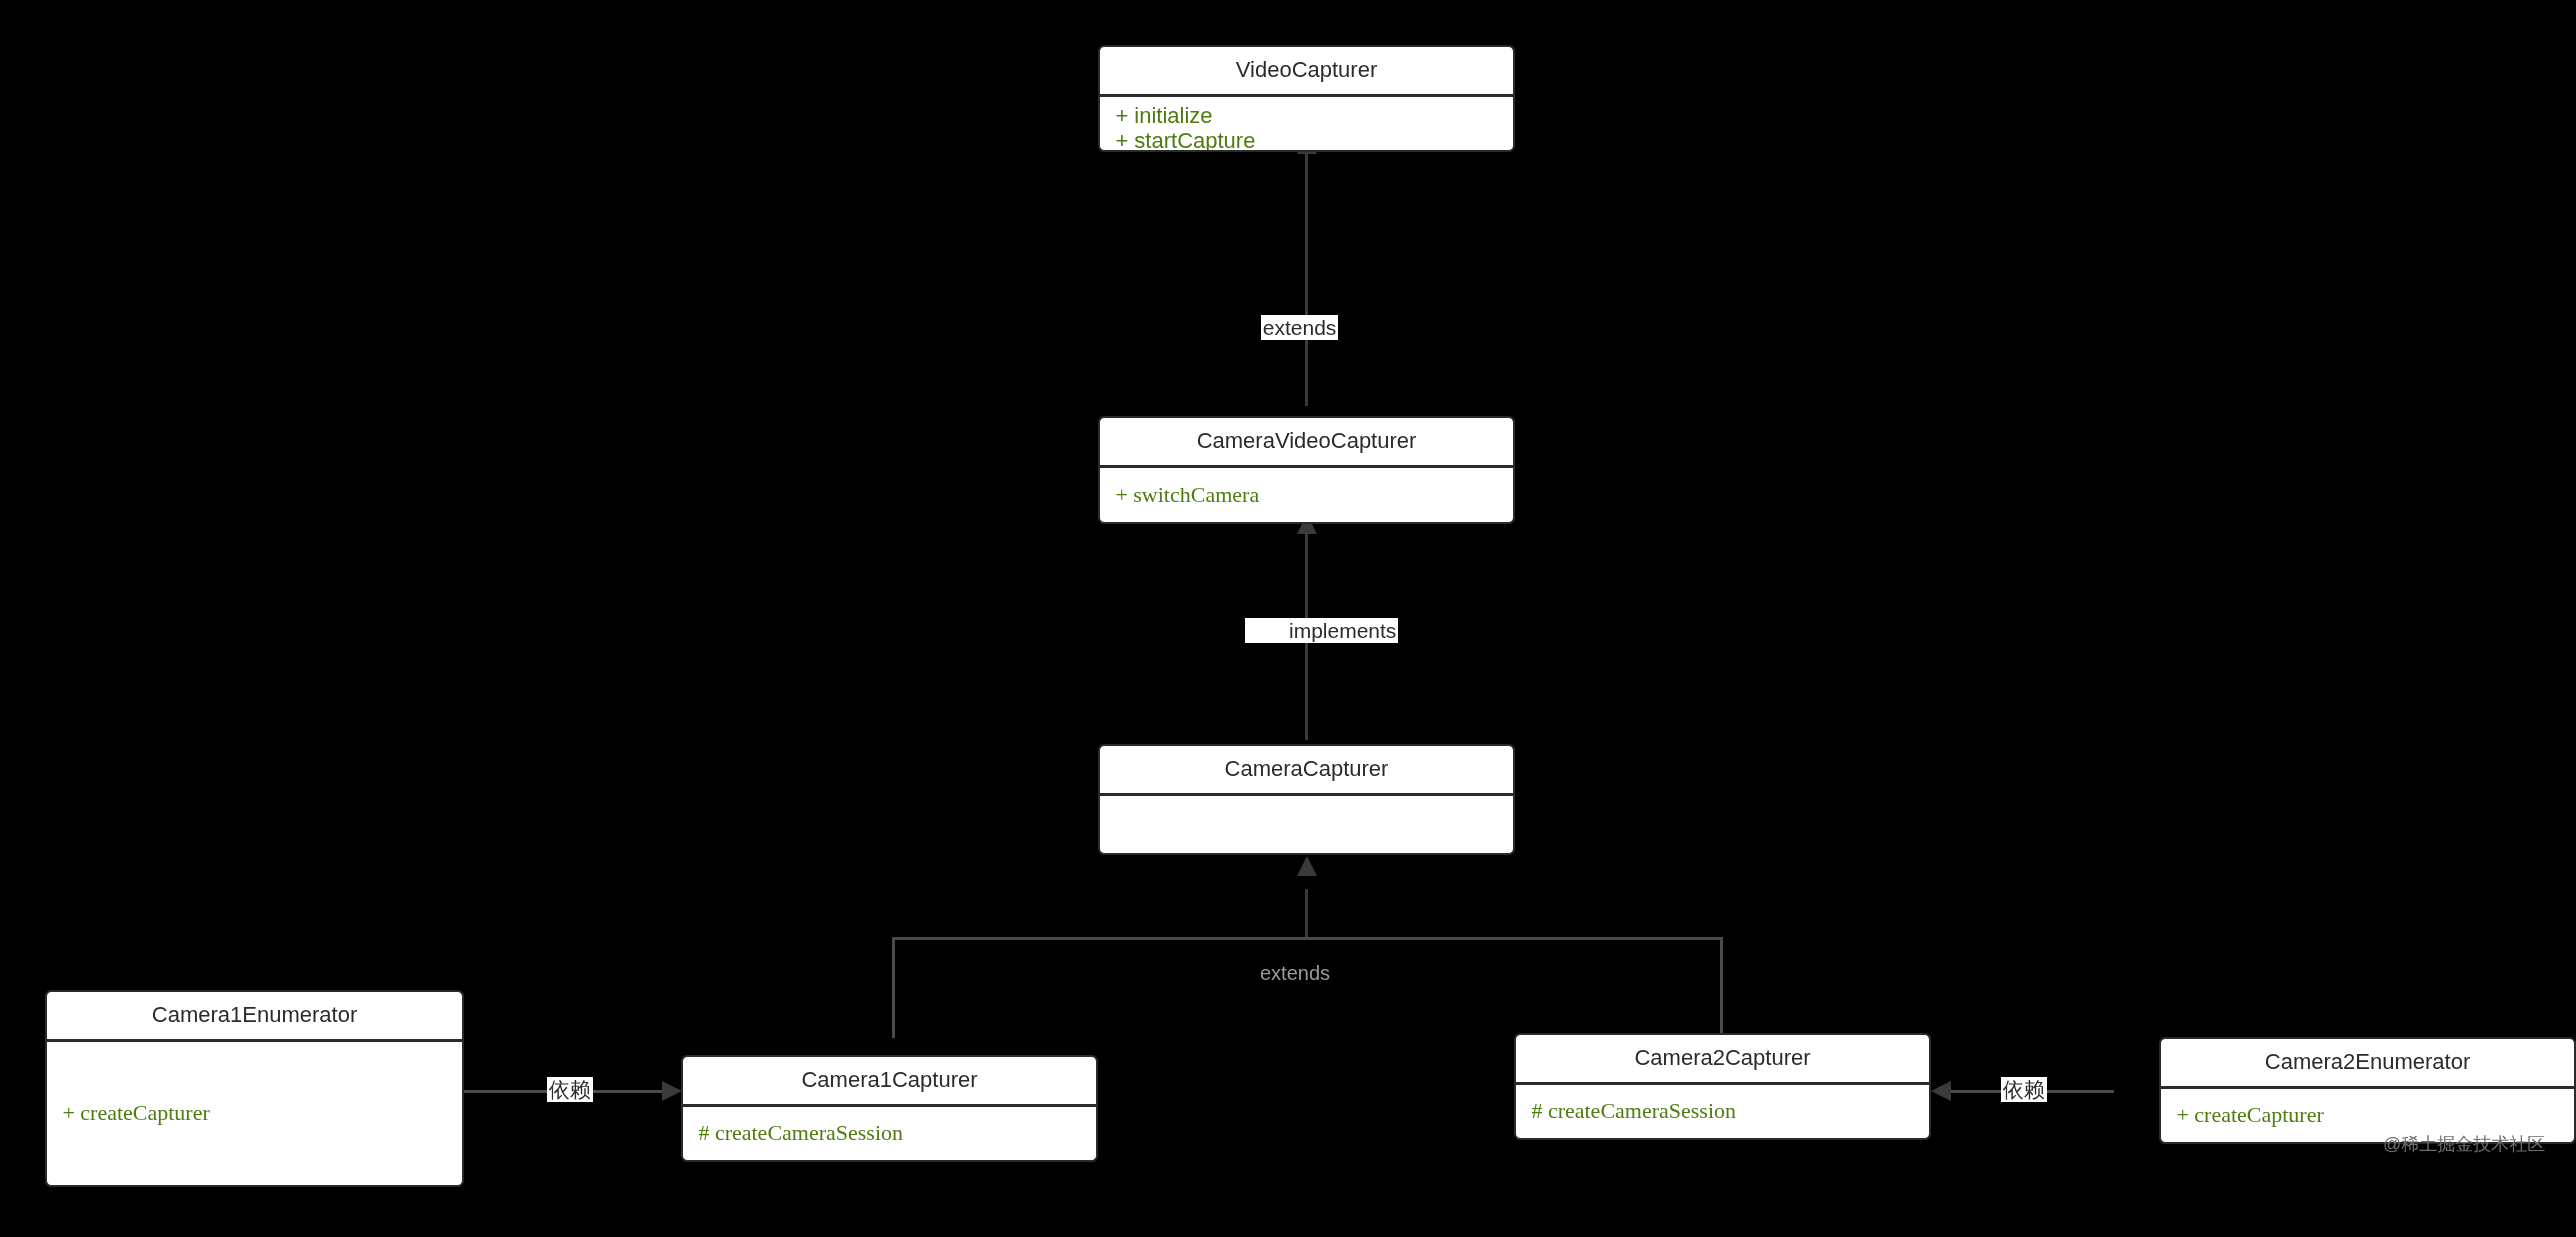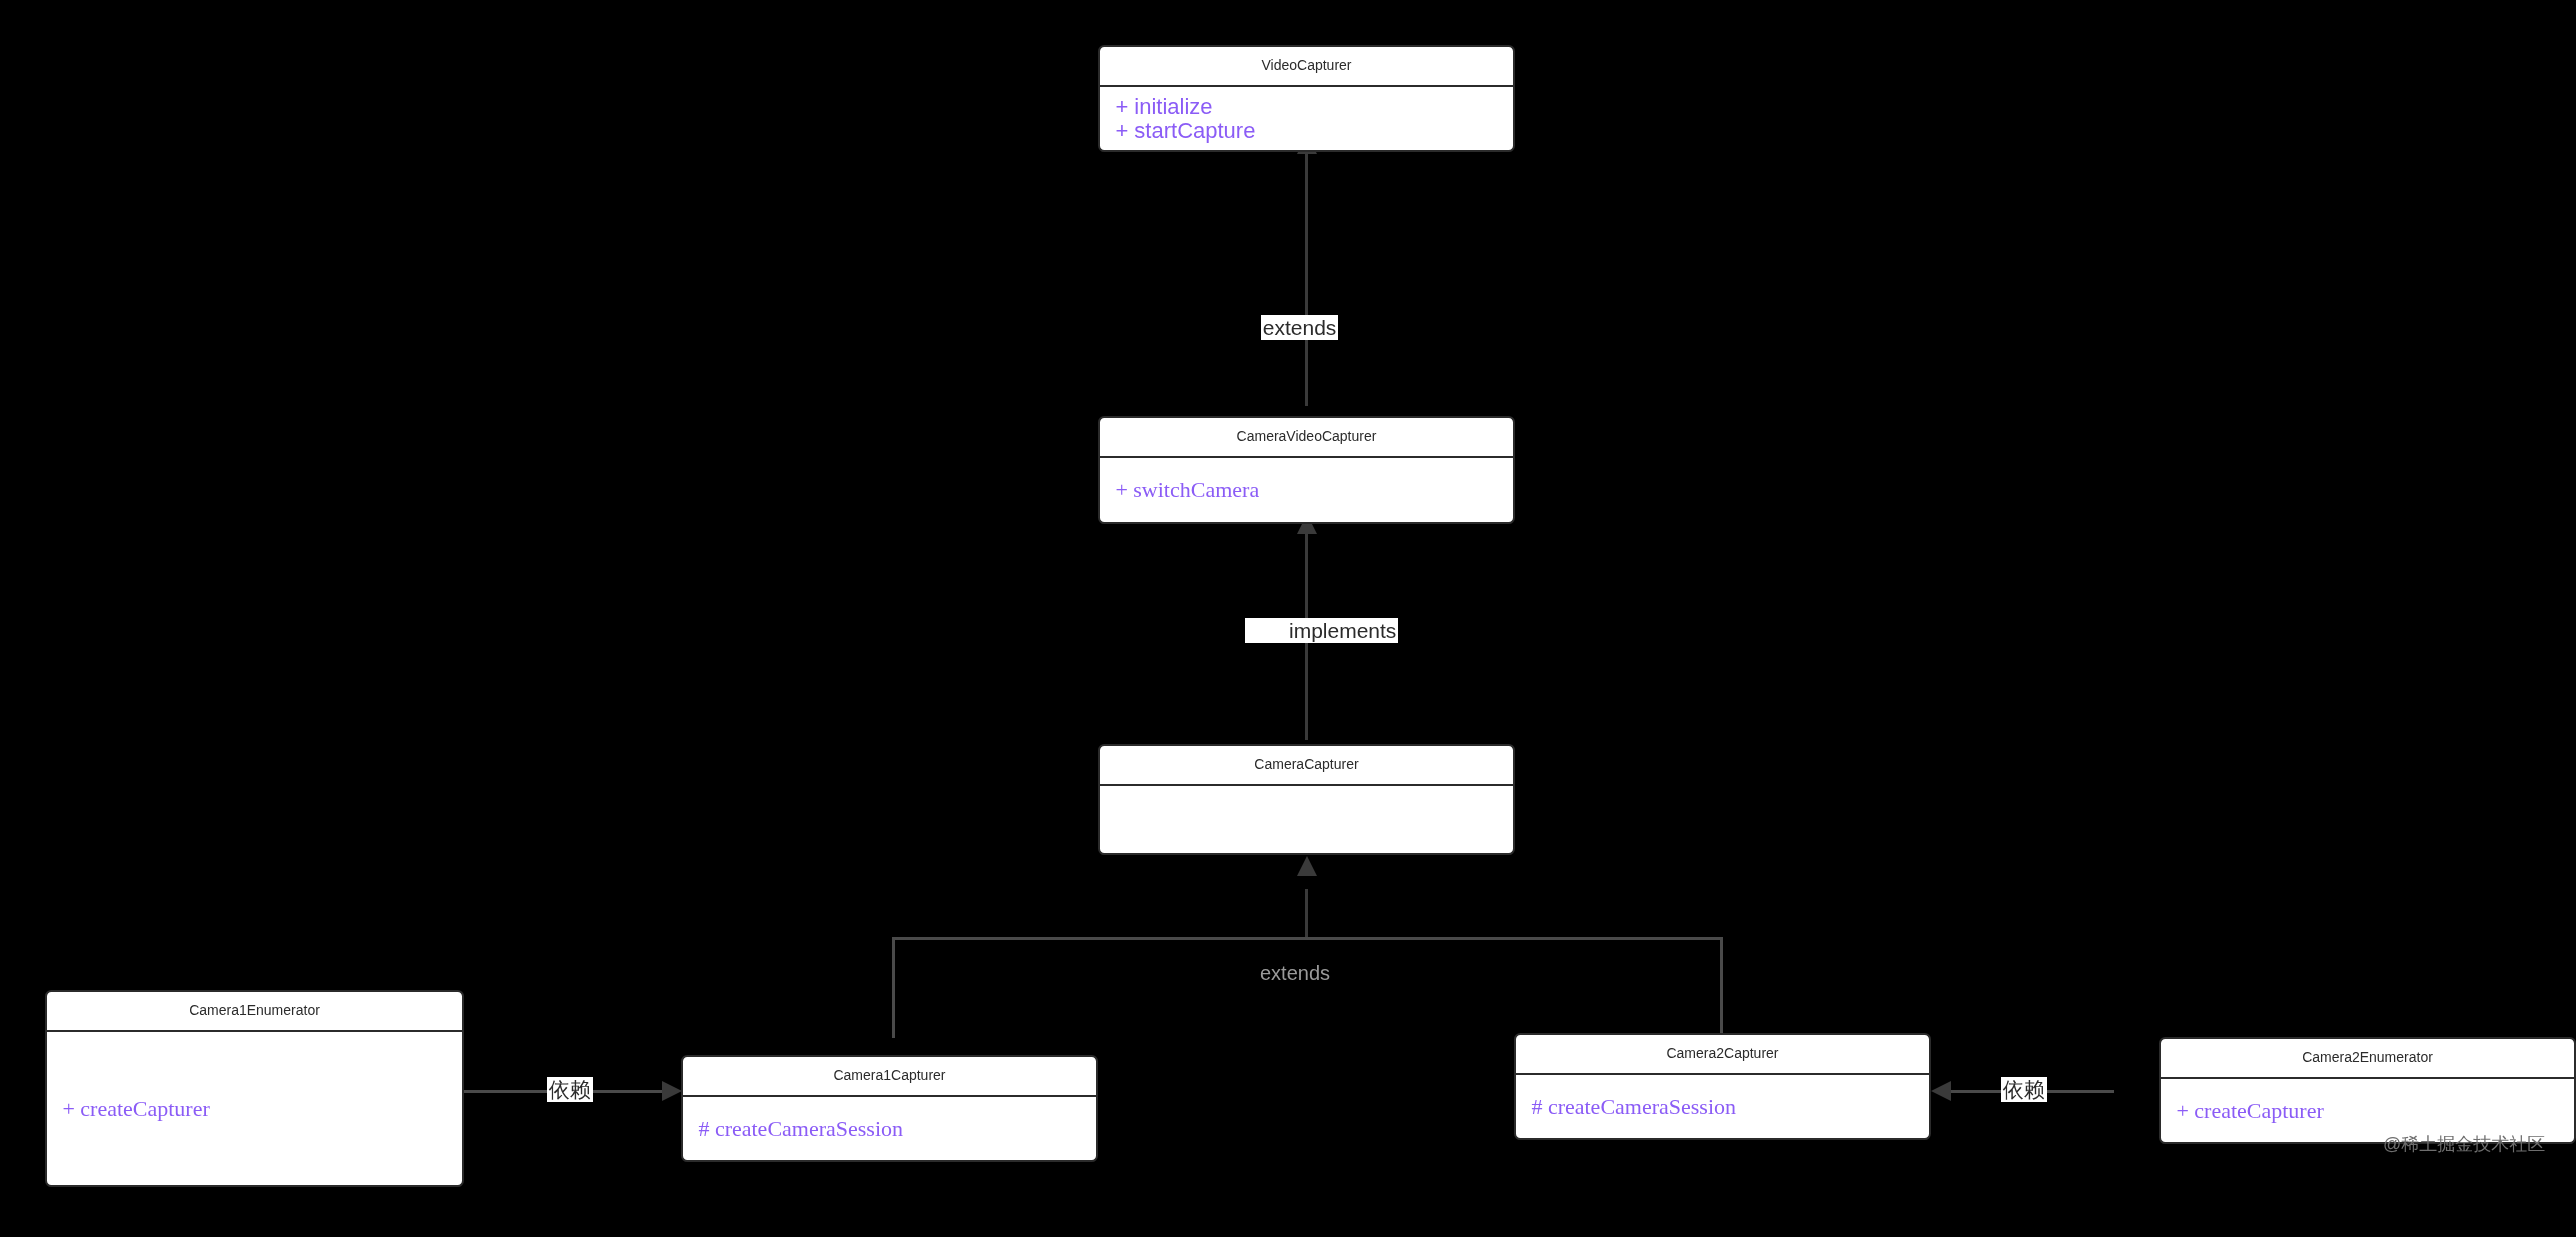--- a/index.html
+++ b/index.html
@@ -25,21 +25,21 @@
     border-radius: 6.3px;
     box-sizing: border-box;
     display: flex;
     flex-direction: column;
     overflow: hidden;
     z-index: 5;
   }
   .uml-title {
     text-align: center;
     color: #2b2b2b;
-    font-size: 14px;
+    font-size: 22px;
     line-height: 1.2;
     padding: 10px 9px 11px 9px;
     box-sizing: border-box;
     white-space: nowrap;
   }
   .uml-divider {
     height: 2.7px;
     background: #2b2b2b;
     width: 100%;
     flex: none;
@@ -50,21 +50,21 @@
     box-sizing: border-box;
     display: flex;
     flex-direction: column;
     justify-content: flex-start;
   }
   .uml-members.centered {
     justify-content: center;
     font-family: Liberation Serif, serif;
   }
   .uml-member {
-    color: #8b5cf6;
+    color: #4d7c0f;
     font-size: 22px;
     line-height: 24.4px;
     padding: 0 0 0 15.4px;
     white-space: nowrap;
   }
   .uml-members.empty { padding: 0; }
 
   
   .line-v {
     position: absolute;

